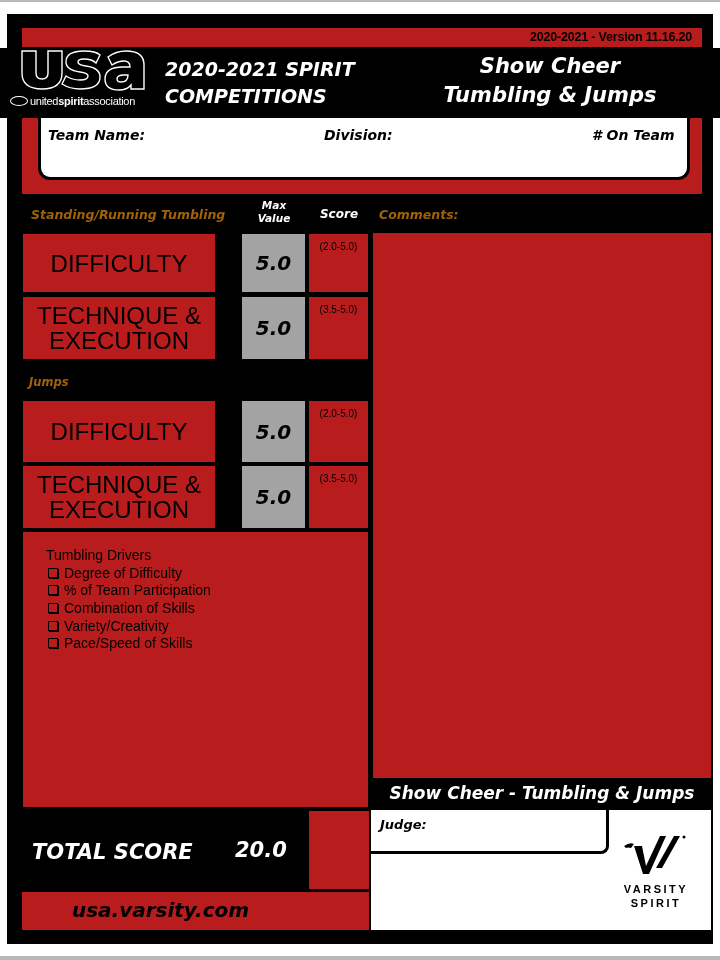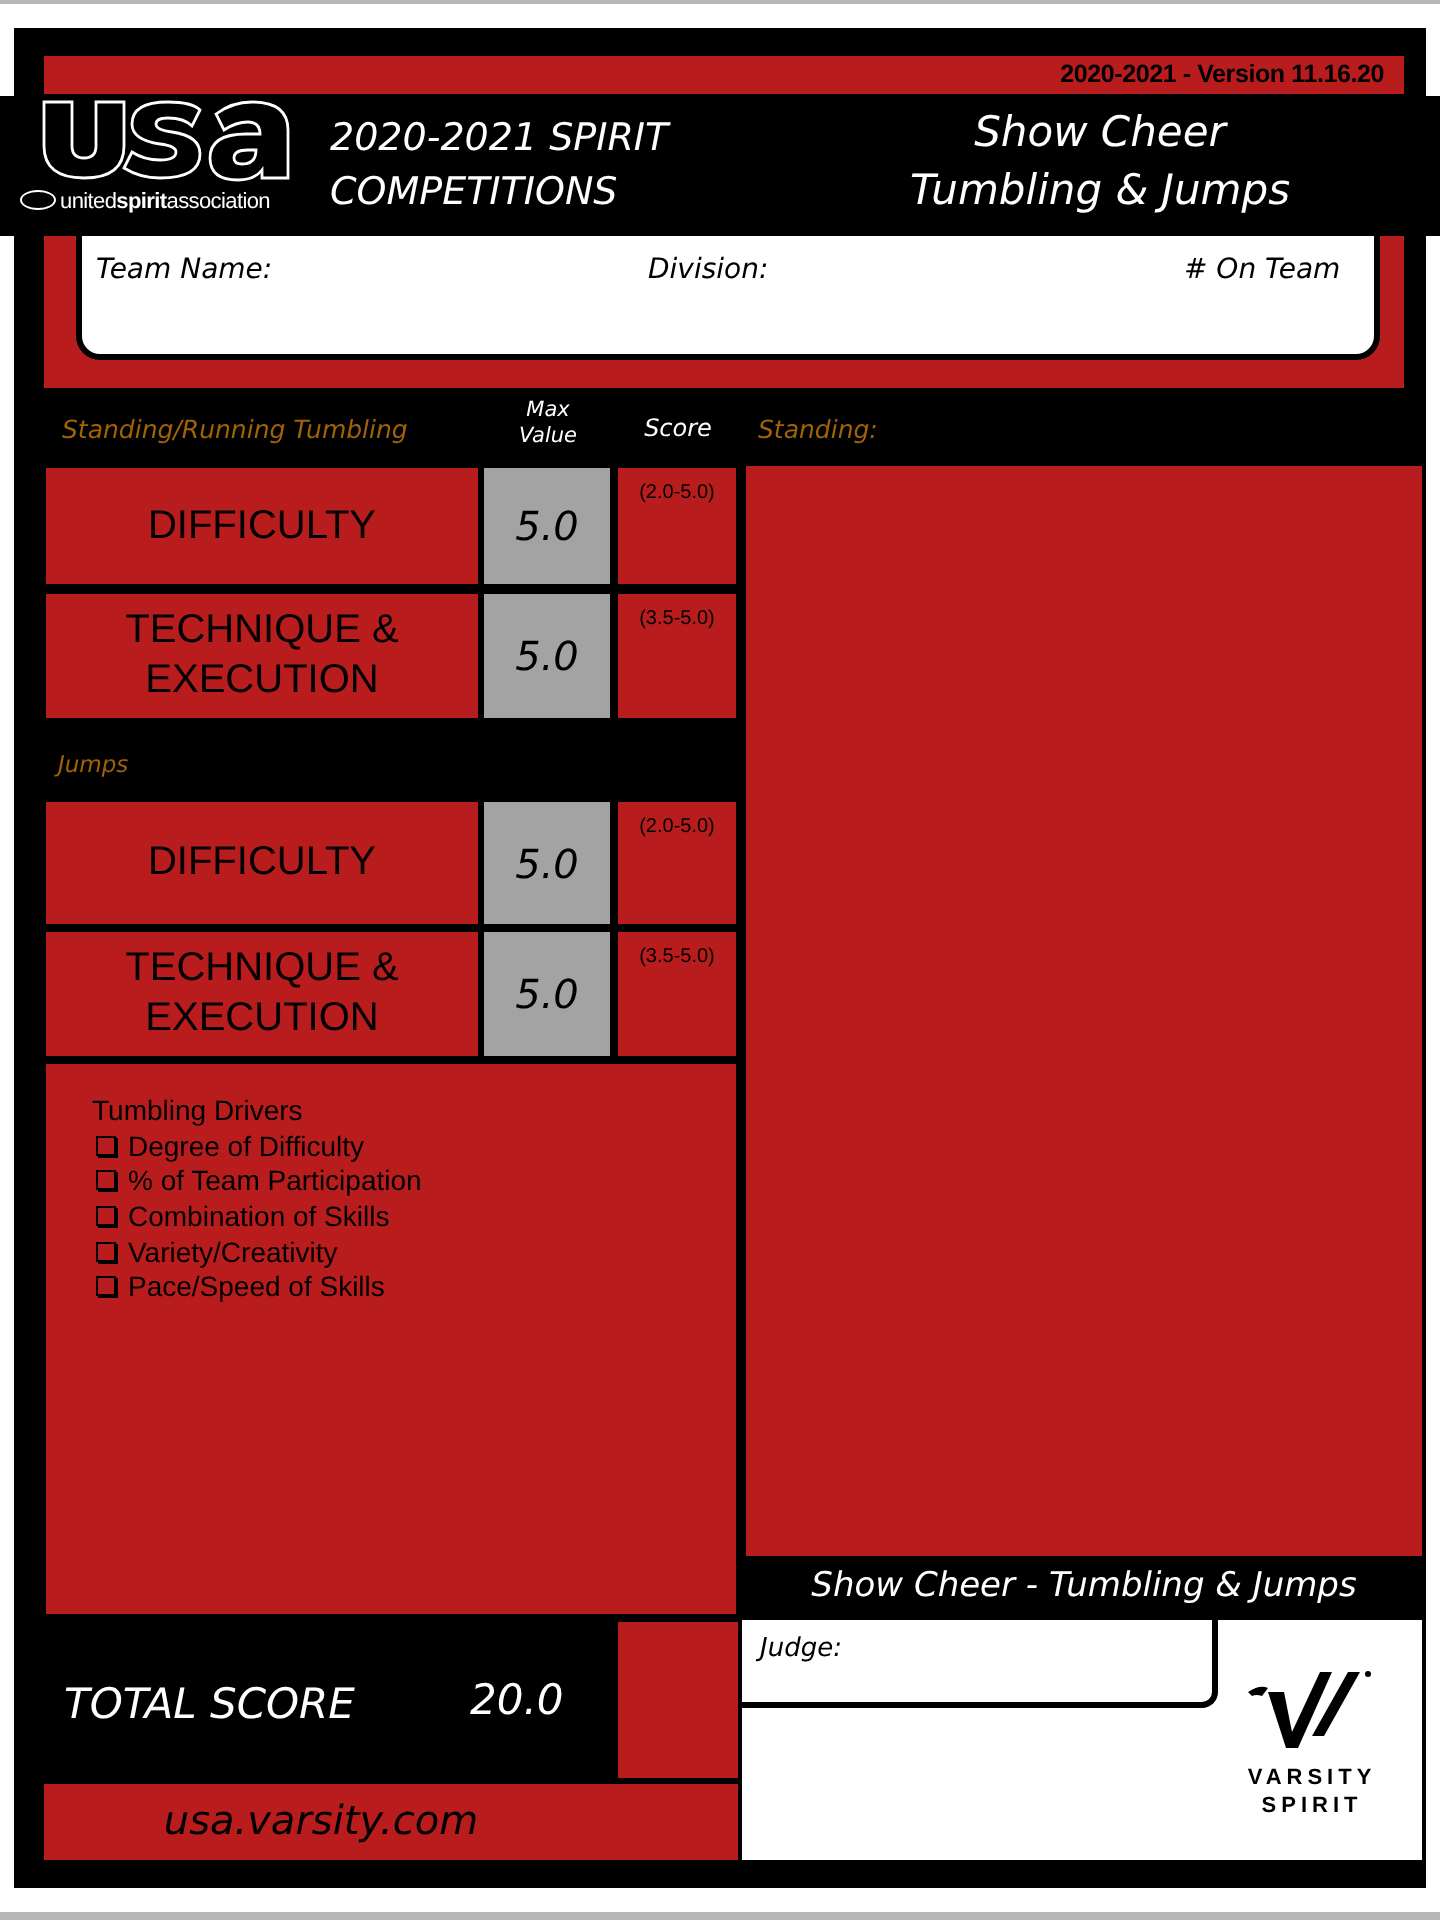--- a/index.html
+++ b/index.html
@@ -8,21 +8,21 @@
 
     .topline { position: absolute; left: 0; top: 0; width: 720px; height: 2px; background: #b8b8b8; }
     .botline { position: absolute; left: 0; top: 956px; width: 720px; height: 4px; background: #b8b8b8; }
 
     .frame { position: absolute; left: 7px; top: 14px; width: 706px; height: 930px; background: #000; }
 
     .abs { position: absolute; }
     .white { background: #b91c1c; }
     .grey { background: #a3a3a3; }
 
-    .ital { font-family: "DejaVu Sans", sans-serif; font-weight: normal; font-style: italic; }
+    .ital { font-family: "DejaVu Sans", sans-serif; font-weight: bold; font-style: italic; }
 
     
     .version-strip { left: 22px; top: 28px; width: 680px; height: 19px; }
     .version-text { right: 10px; top: 2px; font-size: 12.5px; font-weight: bold; color: #000; letter-spacing: -0.2px; }
 
     
     .header-band { left: 0; top: 48px; width: 720px; height: 70px; background: #000; }
     .logo-usa { left: 20px; top: 49px; width: 128px; height: 42px; }
     .logo-tag { left: 10px; top: 95px; font-size: 11px; color: #fff; letter-spacing: -0.3px; white-space: nowrap; }
     .logo-tag b { font-weight: bold; }
@@ -32,21 +32,21 @@
 
     
     .team-box { left: 38px; top: 118px; width: 652px; height: 62px; border: 3px solid #000; border-top: none; border-radius: 0 0 12px 12px; background: #fff; }
     .team-label { top: 127px; font-size: 14px; color: #000; white-space: nowrap; }
 
     
     .sec-header { font-size: 12.5px; color: #a16207; white-space: nowrap; }
     .maxval-head { left: 244px; top: 199px; width: 60px; text-align: center; font-size: 10.5px; line-height: 13px; color: #fff; }
     .score-head { left: 308px; top: 207px; width: 62px; text-align: center; font-size: 12px; color: #fff; }
 
-    .crit-cell { left: 23px; width: 216px; display: flex; align-items: center; justify-content: center; text-align: center; font-size: 20px; line-height: 25px; color: #000; }
+    .crit-cell { left: 23px; width: 192px; display: flex; align-items: center; justify-content: center; text-align: center; font-size: 24px; line-height: 25px; color: #000; }
     .max-cell { left: 242px; width: 63px; display: flex; align-items: center; justify-content: center; font-size: 20px; color: #000; }
     .score-cell { left: 309px; width: 59px; }
     .range-text { position: absolute; top: 7px; left: 0; width: 100%; text-align: center; font-size: 10px; color: #000; }
 
     .comments-box { left: 373px; top: 233px; width: 338px; height: 545px; }
 
     .drivers-box { left: 23px; top: 532px; width: 345px; height: 275px; }
     .drivers-title { left: 46px; top: 547px; font-size: 14px; color: #000; }
     .driver-item { left: 48px; font-size: 14px; color: #000; white-space: nowrap; display: flex; align-items: center; }
     .chk { display: inline-block; width: 10px; height: 10px; border: 1.5px solid #000; margin-right: 6px; box-shadow: 1px 1px 0 #000; }
@@ -101,21 +101,21 @@
 <div class="abs ital team-label" style="left:48px;">Team Name:</div>
 <div class="abs ital team-label" style="left:324px;">Division:</div>
 <div class="abs ital team-label" style="left:592px;"># On Team</div>
 
 <div class="abs ital sec-header" style="left:31px;top:207px;">Standing/Running Tumbling</div>
 <div class="abs ital maxval-head">
   <div>Max</div>
   <div>Value</div>
 </div>
 <div class="abs ital score-head">Score</div>
-<div class="abs ital sec-header" style="left:379px;top:207px;">Standing:</div>
+<div class="abs ital sec-header" style="left:379px;top:207px;">Comments:</div>
 
 <div class="abs white crit-cell" style="top:234px;height:58px;">DIFFICULTY</div>
 <div class="abs grey max-cell ital" style="top:234px;height:58px;">5.0</div>
 <div class="abs white score-cell" style="top:234px;height:58px;">
   <span class="range-text">(2.0-5.0)</span>
 </div>
 
 <div class="abs white crit-cell" style="top:297px;height:62px;flex-direction:column;">
   <div>TECHNIQUE &amp;</div>
   <div>EXECUTION</div>

